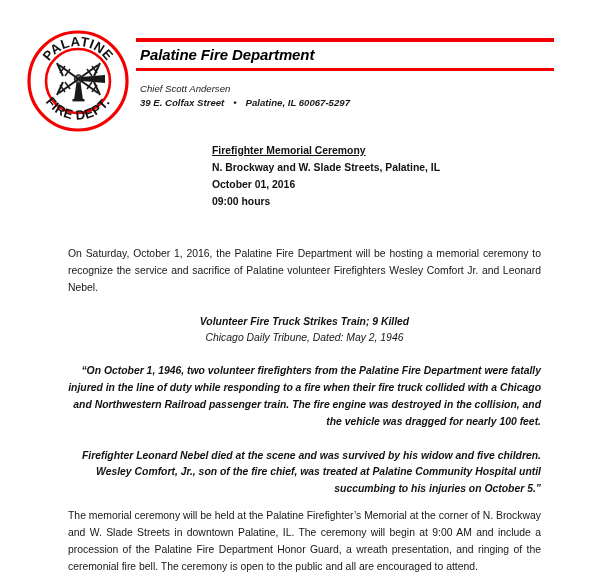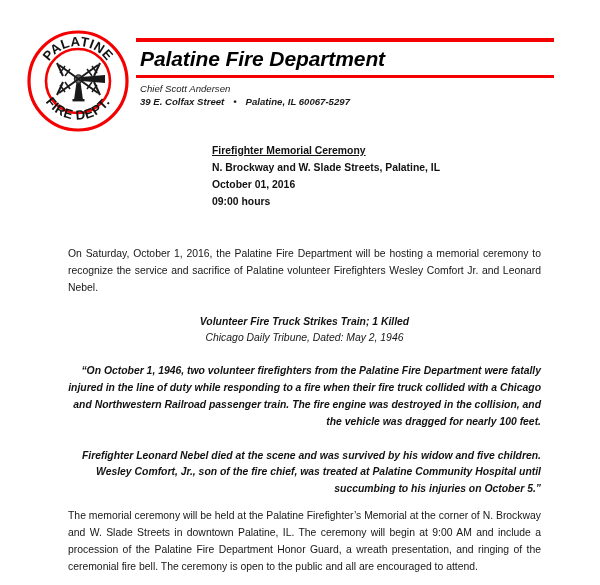--- a/index.html
+++ b/index.html
@@ -53,36 +53,37 @@
     background: #f40000;
     border: 0;
     margin: 0;
   }
   .rule-red.thin { height: 3px; }
 
   .dept-name {
     font-family: "Liberation Sans", sans-serif;
     font-style: italic;
     font-weight: bold;
-    font-size: 21px;
+    font-size: 15px;
     letter-spacing: -0.1px;
     color: #000000;
     padding: 5px 0 4px 4px;
     line-height: 1.12;
     white-space: nowrap;
   }
 
   .chief-line {
     font-family: "Liberation Sans", sans-serif;
     font-style: italic;
     font-size: 9.6px;
     color: #1a1a1a;
     padding: 5px 0 0 4px;
     line-height: 1.35;
     white-space: nowrap;
+    margin-top: 7px;
   }
   .address-line {
     font-family: "Liberation Sans", sans-serif;
     font-style: italic;
     font-weight: bold;
     font-size: 9.6px;
     color: #1a1a1a;
     padding: 1px 0 0 4px;
     line-height: 1.35;
     white-space: nowrap;
@@ -232,21 +233,21 @@
     <span>N. Brockway and W. Slade Streets, Palatine, IL</span>
     <span>October 01, 2016</span>
     <span>09:00 hours</span>
   </div>
 
   <div class="body-area">
 
     <p class="para">On Saturday, October 1, 2016, the Palatine Fire Department will be hosting a memorial ceremony to recognize the service and sacrifice of Palatine volunteer Firefighters Wesley Comfort Jr. and Leonard Nebel.</p>
 
     <div class="headline-block">
-      <span class="headline">Volunteer Fire Truck Strikes Train; 1 Killed</span>
+      <span class="headline">Volunteer Fire Truck Strikes Train; 9 Killed</span>
       <span class="source">Chicago Daily Tribune, Dated: May 2, 1946</span>
     </div>
 
     <p class="quote">“On October 1, 1946, two volunteer firefighters from the Palatine Fire Department were fatally injured in the line of duty while responding to a fire when their fire truck collided with a Chicago and Northwestern Railroad passenger train. The fire engine was destroyed in the collision, and the vehicle was dragged for nearly 100 feet.</p>
 
     <p class="quote second">Firefighter Leonard Nebel died at the scene and was survived by his widow and five children. Wesley Comfort, Jr., son of the fire chief, was treated at Palatine Community Hospital until succumbing to his injuries on October 5.”</p>
 
     <p class="para closing">The memorial ceremony will be held at the Palatine Firefighter’s Memorial at the corner of N. Brockway and W. Slade Streets in downtown Palatine, IL.  The ceremony will begin at 9:00 AM and include a procession of the Palatine Fire Department Honor Guard, a wreath presentation, and ringing of the ceremonial fire bell.  The ceremony is open to the public and all are encouraged to attend.</p>
 
   </div>

